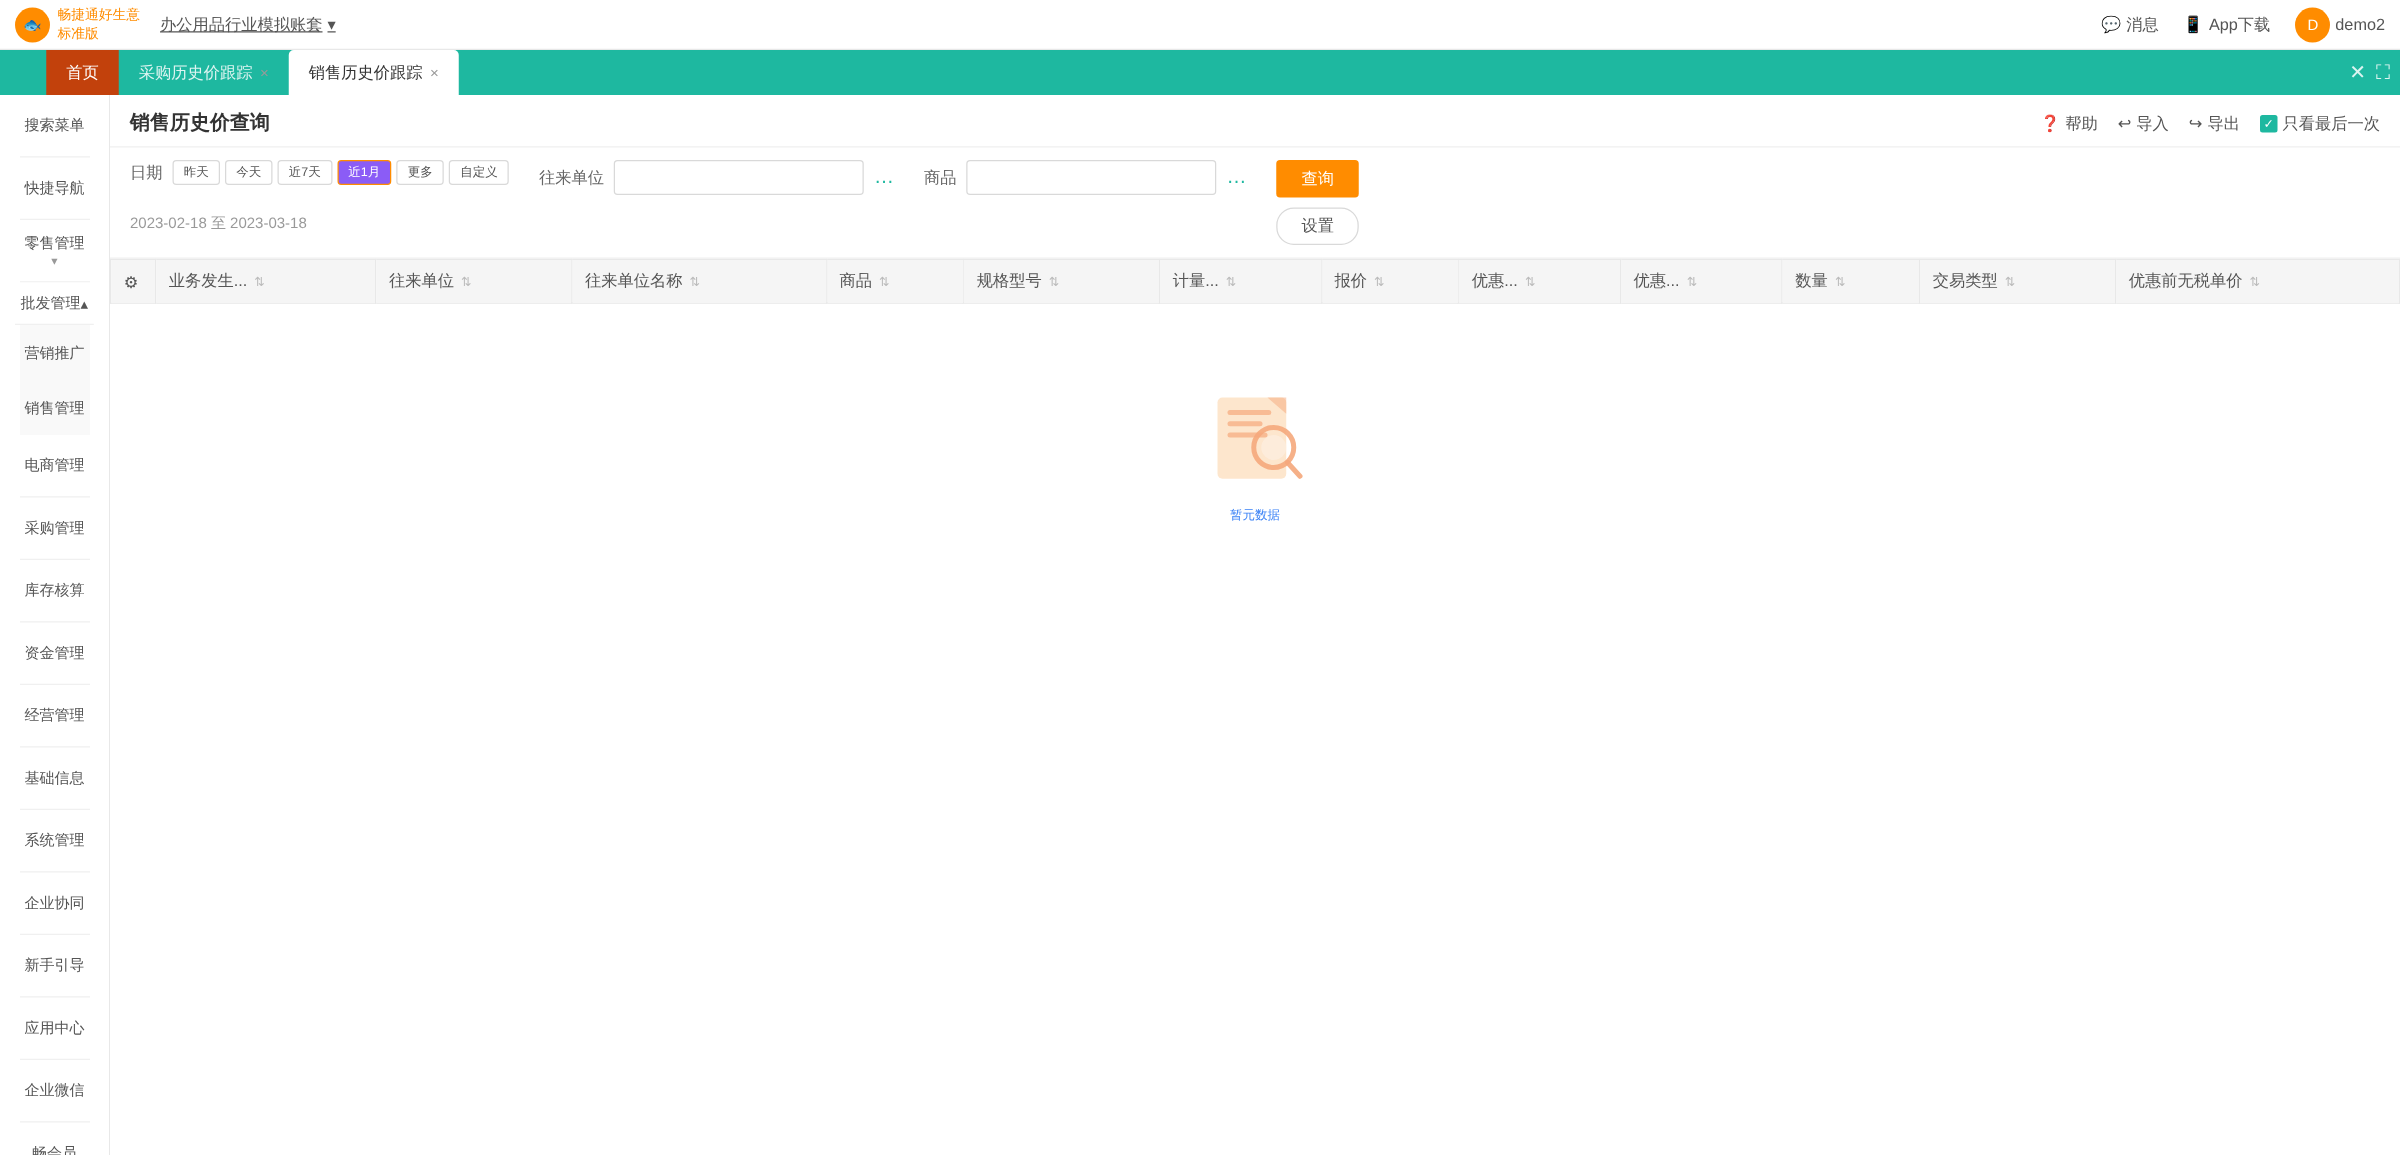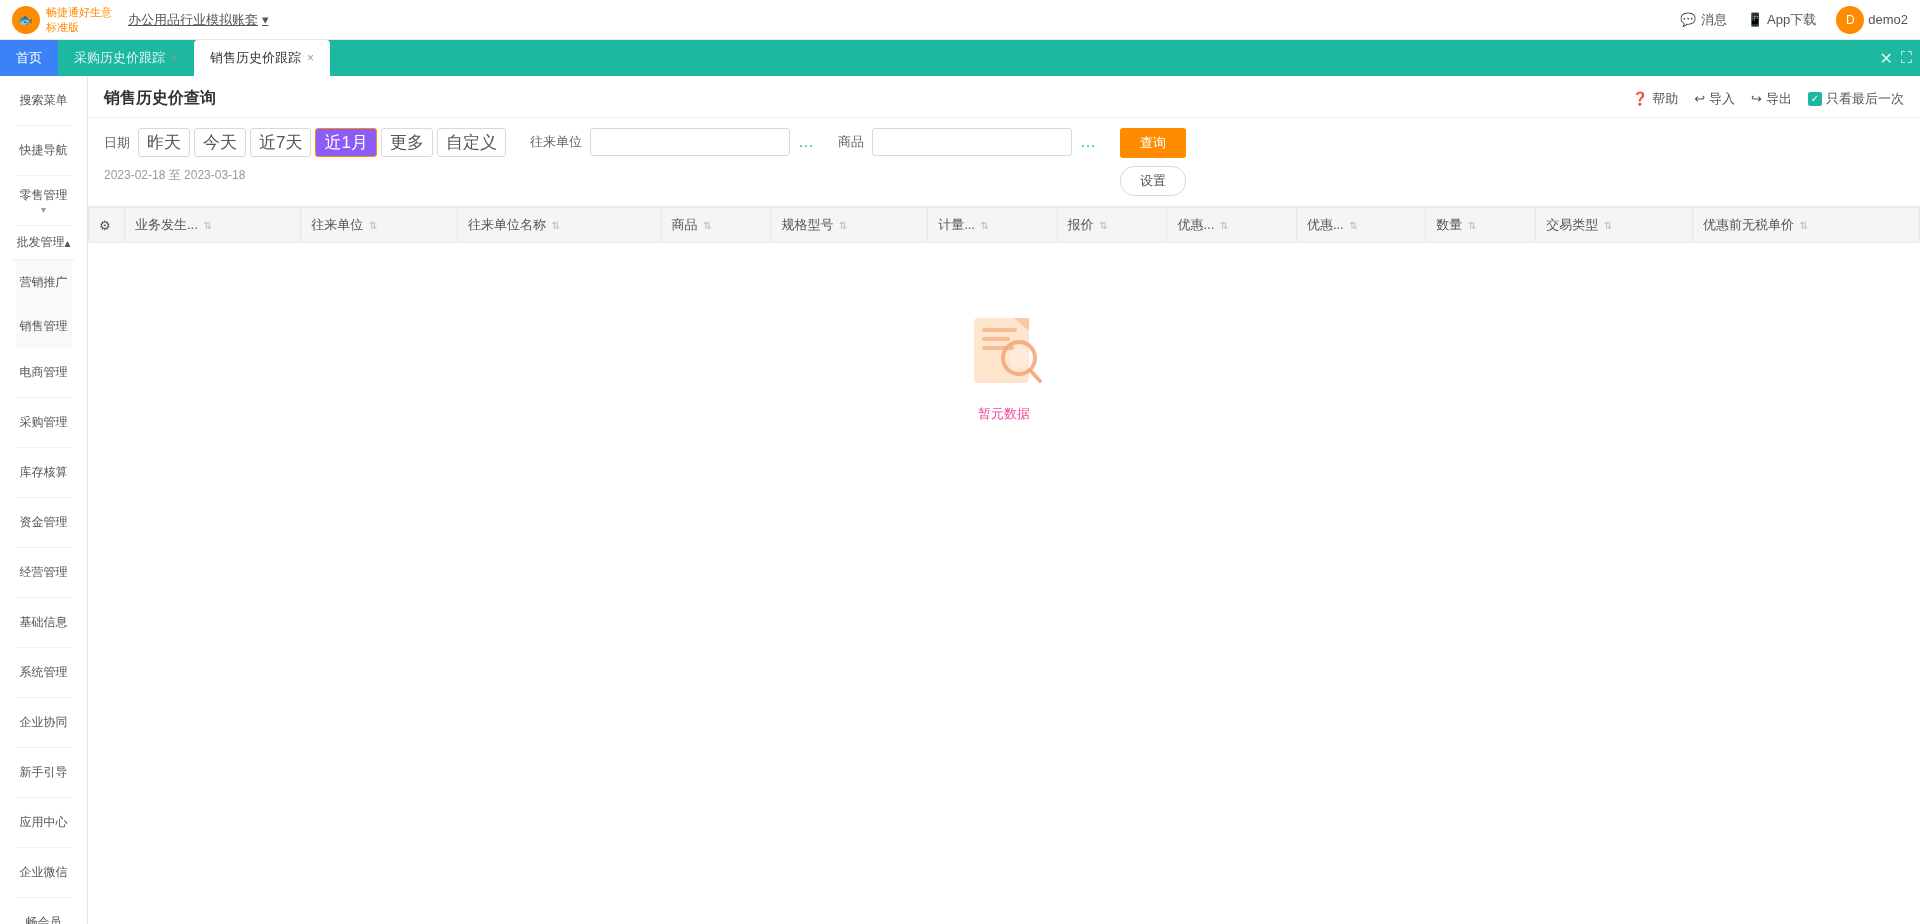--- a/index.html
+++ b/index.html
@@ -92,22 +92,23 @@
       display: flex;
       align-items: center;
       padding: 0 16px;
       cursor: pointer;
       font-size: 13px;
       color: rgba(255,255,255,0.85);
       position: relative;
       white-space: nowrap;
     }
     .tab-item.home {
-      background: #3b82f6;
+      background: #c2410c;
       color: white;
+      margin-left: 37px;
     }
     .tab-item.active {
       background: #fff;
       color: #333;
       border-radius: 4px 4px 0 0;
     }
     .tab-item .tab-close {
       margin-left: 6px;
       font-size: 12px;
       color: #999;
@@ -246,36 +247,36 @@
       color: #666;
       white-space: nowrap;
     }
     .date-buttons {
       display: flex;
       align-items: center;
       gap: 4px;
     }
     .date-btn {
       padding: 2px 8px;
-      font-size: 17px;
+      font-size: 10px;
       border: 1px solid #d9d9d9;
       border-radius: 3px;
       cursor: pointer;
       background: #fff;
       color: #555;
     }
     .date-btn.active {
       background: #8b5cf6;
       color: white;
       border-color: #ff8c00;
     }
     .date-range-text {
       font-size: 12px;
       color: #999;
-      margin-top: 6px;
+      margin-top: 18px;
     }
     .filter-input {
       width: 200px;
       height: 28px;
       border: 1px solid #d9d9d9;
       border-radius: 3px;
       padding: 0 8px;
       font-size: 13px;
       outline: none;
     }
@@ -343,22 +344,22 @@
       justify-content: center;
       padding: 60px 0;
     }
     .empty-icon {
       width: 100px;
       height: 90px;
       position: relative;
       margin-bottom: 12px;
     }
     .empty-text {
-      color: #ec4899;
-      font-size: 13px;
+      color: #3b82f6;
+      font-size: 10px;
     }
 
     
     .filter-row {
       display: flex;
       align-items: flex-start;
       gap: 24px;
       padding: 10px 16px;
       border-bottom: 1px solid #f0f0f0;
       flex-shrink: 0;

